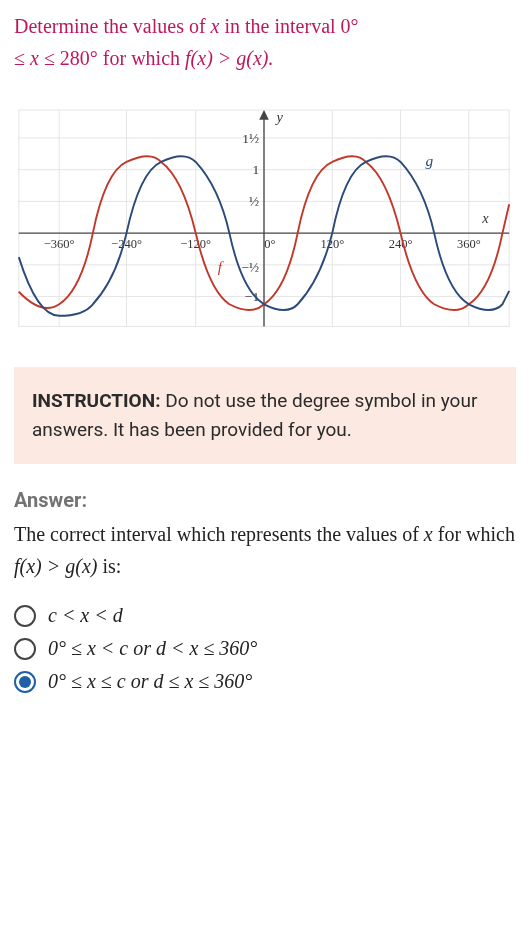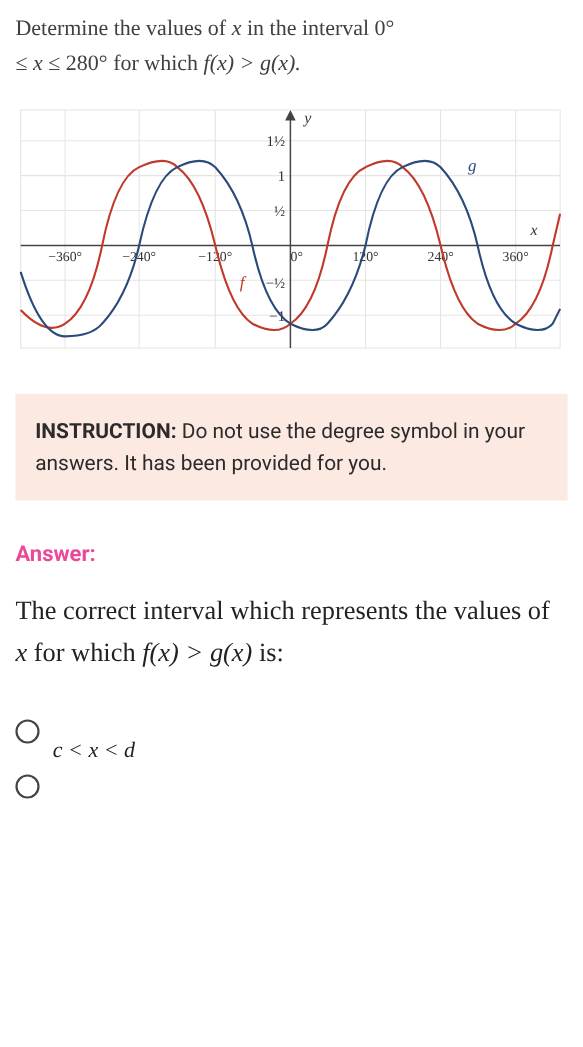--- a/index.html
+++ b/index.html
@@ -1,29 +1,29 @@
 <!DOCTYPE html>
 <html><head>
 <meta charset="utf-8">
 <style>
 * { margin: 0; padding: 0; box-sizing: border-box; }
 body { font-family: Georgia, 'Times New Roman', serif; background: #fff; width: 530px; padding: 10px 14px; }
-.question-text { font-size: 20px; line-height: 1.6; color: #404040; margin-bottom: 22px; }
+.question-text { font-size: 20px; line-height: 1.6; color: #be185d; margin-bottom: 32px; }
 .math-var { font-style: italic; font-family: 'Times New Roman', serif; }
 .graph-container { width: 100%; margin-bottom: 22px; }
-.instruction-box { background: #fce9e1; padding: 20px 18px; margin-bottom: 36px; font-family: -apple-system, 'Segoe UI', Roboto, sans-serif; font-size: 19px; line-height: 1.5; color: #2b2b2b; }
+.instruction-box { background: #fce9e1; padding: 20px 18px; margin-bottom: 24px; font-family: -apple-system, 'Segoe UI', Roboto, sans-serif; font-size: 19px; line-height: 1.5; color: #2b2b2b; }
 .instruction-box .instr-label { font-weight: 700; }
-.answer-heading { font-family: -apple-system, 'Segoe UI', Roboto, sans-serif; font-weight: 700; font-size: 20px; color: #ec4899; margin-bottom: 22px; }
-.answer-text { font-size: 24px; line-height: 1.6; color: #222; margin-bottom: 22px; }
+.answer-heading { font-family: -apple-system, 'Segoe UI', Roboto, sans-serif; font-weight: 700; font-size: 20px; color: #737373; margin-bottom: 6px; }
+.answer-text { font-size: 20px; line-height: 1.6; color: #222; margin-bottom: 22px; }
 .options { display: flex; flex-direction: column; gap: 10px; }
 .option-row { display: flex; align-items: center; gap: 12px; font-size: 20px; color: #222; }
 .radio { width: 22px; height: 22px; border: 2px solid #444; border-radius: 50%; display: inline-flex; align-items: center; justify-content: center; flex-shrink: 0; }
 .radio.selected::after { content: ""; width: 12px; height: 12px; background: #1f5fa8; border-radius: 50%; display: block; }
 .radio.selected { border-color: #1f5fa8; }
-.option-label { font-family: 'Times New Roman', serif; margin-top: 35px; }
+.option-label { font-family: 'Times New Roman', serif; }
 </style>
 </head>
 <body>
 
 <div class="question-text">
   <span>Determine the values of </span><span class="math-var">x</span><span> in the interval 0°</span><br>
   <span>≤ </span><span class="math-var">x</span><span> ≤ 280° for which </span><span class="math-var">f(x) &gt; g(x).</span>
 </div>
 
 <div class="graph-container">
@@ -90,14 +90,19 @@
   <span>The correct interval which represents the values of </span><span class="math-var">x</span><span> for which </span><span class="math-var">f(x) &gt; g(x)</span><span> is:</span>
 </div>
 
 <div class="options">
   <div class="option-row">
     <span class="radio"></span>
     <span class="option-label math-var">c &lt; x &lt; d</span>
   </div>
   <div class="option-row">
     <span class="radio"></span>
+    <span class="option-label math-var">0° ≤ x &lt; c or d &lt; x ≤ 360°</span>
+  </div>
+  <div class="option-row">
+    <span class="radio selected"></span>
+    <span class="option-label math-var">0° ≤ x ≤ c or d ≤ x ≤ 360°</span>
   </div>
 </div>
 
 </body></html>

